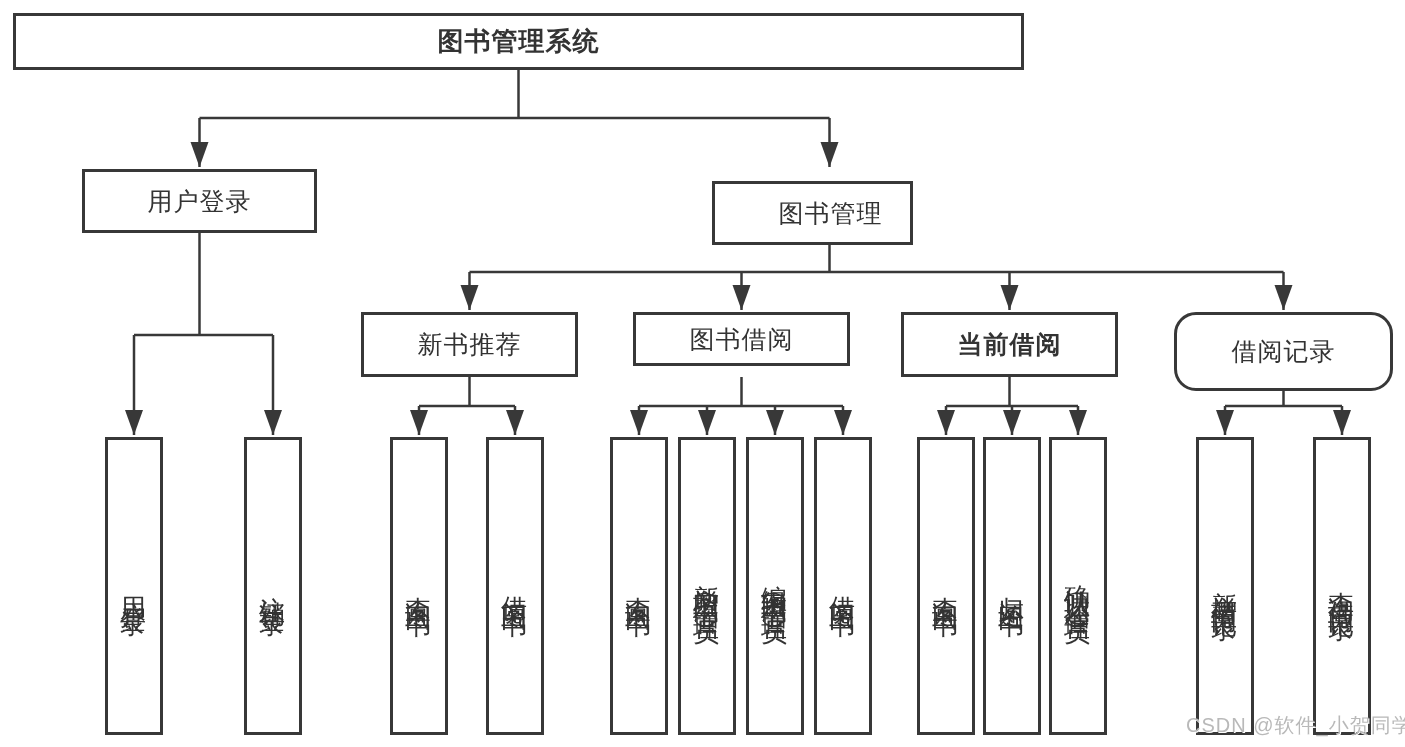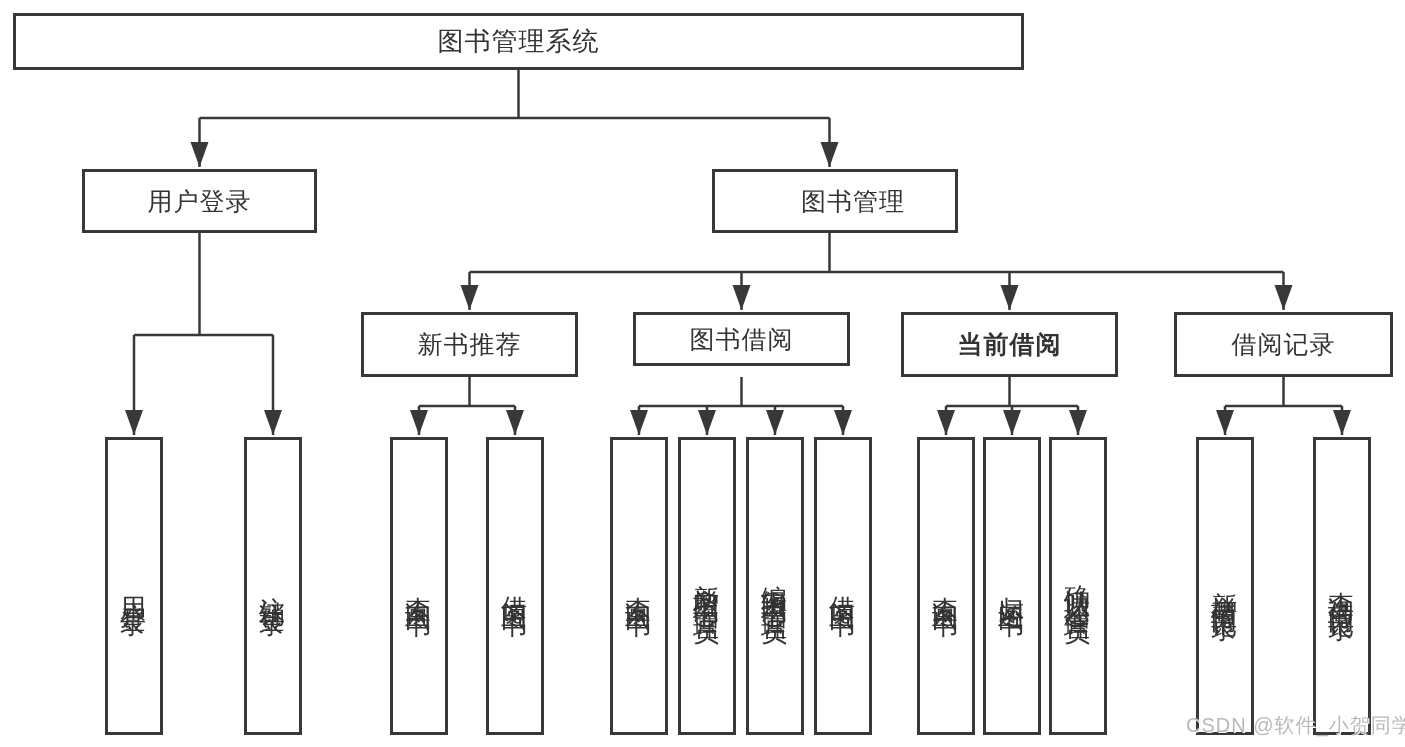--- a/index.html
+++ b/index.html
@@ -30,21 +30,21 @@
     border: 3px solid #383838;
     display: flex;
     align-items: center;
     justify-content: center;
     font-size: 25px;
     letter-spacing: 1px;
     color: #333333;
     white-space: nowrap;
     z-index: 2;
   }
-  .hbox.root { font-size: 26px; }
+  .hbox.root { font-size: 26px; font-weight: bold; }
   .vbox {
     position: absolute;
     box-sizing: border-box;
     background: #ffffff;
     border: 3px solid #383838;
     display: flex;
     align-items: center;
     justify-content: center;
     writing-mode: vertical-rl;
     text-orientation: mixed;
@@ -119,26 +119,26 @@
       <line x1="1283.5" y1="377" x2="1283.5" y2="406"></line>
       <line x1="1225" y1="406" x2="1342" y2="406"></line>
       <line x1="1225" y1="406" x2="1225" y2="435" marker-end="url(#ah)"></line>
       <line x1="1342" y1="406" x2="1342" y2="435" marker-end="url(#ah)"></line>
     </g>
   </svg>
 
   <div class="hbox root" style="left:13px; top:13px; width:1011px; height:57px;">图书管理系统</div>
 
   <div class="hbox" style="left:82px; top:169px; width:235px; height:64px;">用户登录</div>
-  <div class="hbox" style="left:712px; top:169px; width:246px; height:64px;padding-left:36px;">图书管理</div>
+  <div class="hbox" style="left:712px; top:181px; width:201px; height:64px;padding-left:36px;">图书管理</div>
 
   <div class="hbox" style="left:361px; top:312px; width:217px; height:65px;">新书推荐</div>
   <div class="hbox" style="left:633px; top:312px; width:217px; height:54px;">图书借阅</div>
   <div class="hbox" style="left:901px; top:312px; width:217px; height:65px;font-weight:bold;">当前借阅</div>
-  <div class="hbox" style="left:1174px; top:312px; width:219px; height:65px;">借阅记录</div>
+  <div class="hbox" style="left:1174px; top:312px; width:219px; height:79px;border-radius:22px;">借阅记录</div>
 
   <div class="vbox" style="left:105px;">用户登录</div>
   <div class="vbox" style="left:244px;">注销登录</div>
 
   <div class="vbox" style="left:390px;">查询图书</div>
   <div class="vbox" style="left:486px;">借阅图书</div>
 
   <div class="vbox" style="left:610px;">查询图书</div>
   <div class="vbox" style="left:678px;">新增图书（管理员）</div>
   <div class="vbox" style="left:746px;">编辑图书（管理员）</div>

